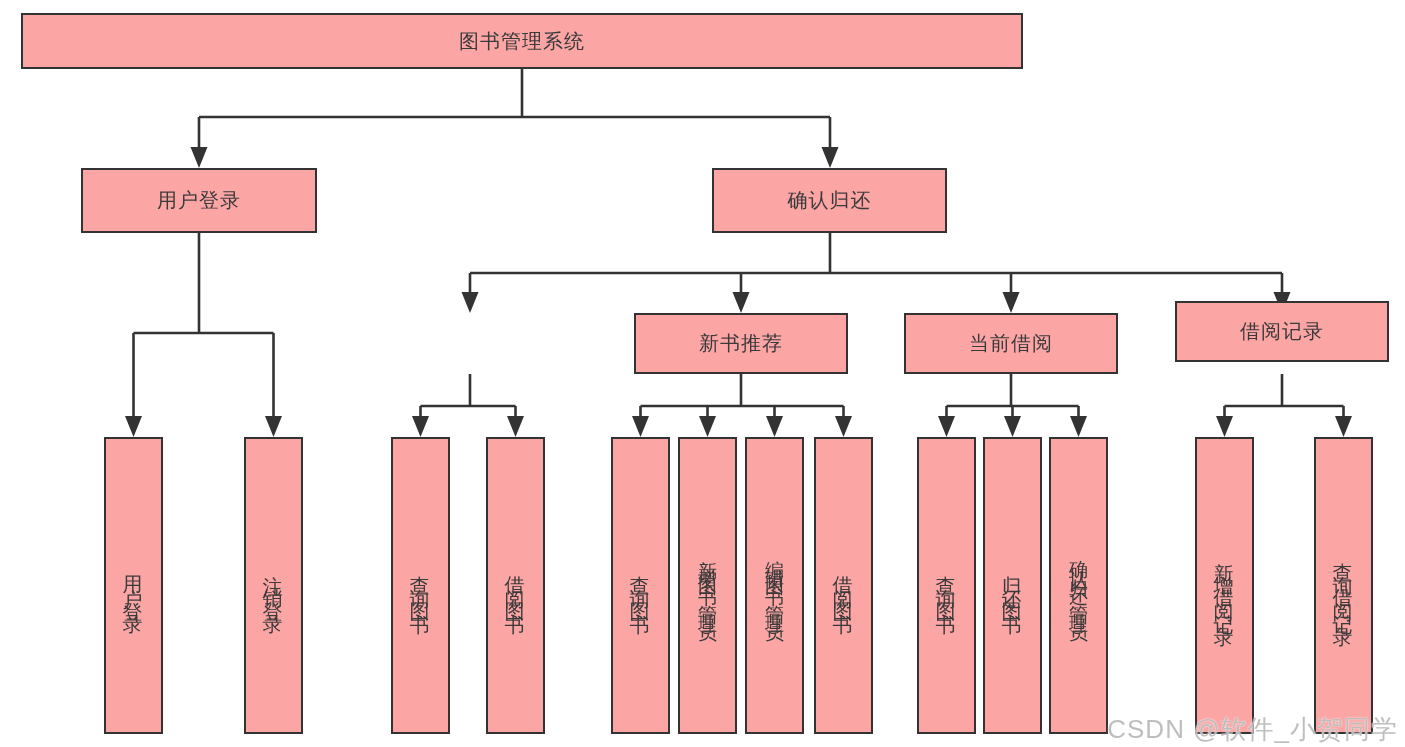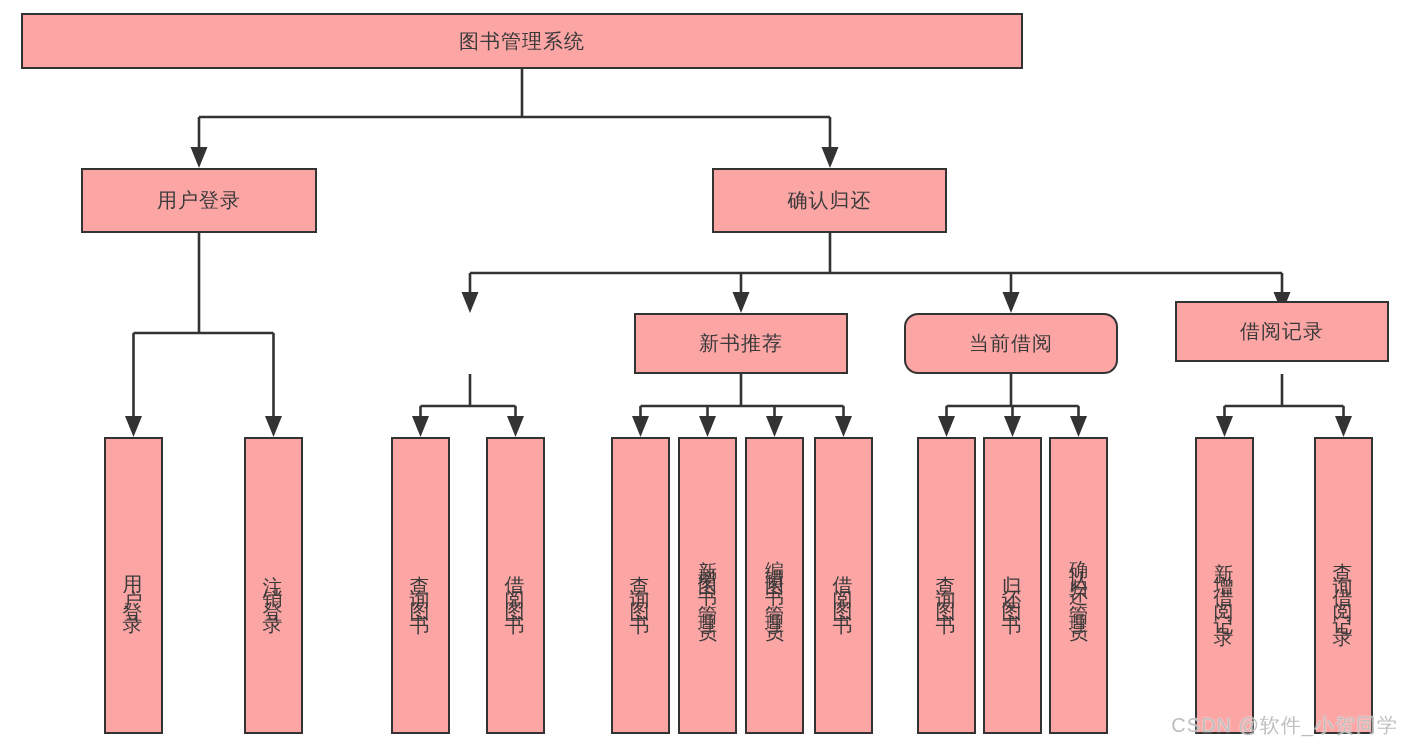--- a/index.html
+++ b/index.html
@@ -32,21 +32,21 @@
     font-size:20px;
     white-space:nowrap;
   }
   .vnode.long span {
     font-size:19px;
     letter-spacing:9px;
   }
   .watermark {
     position:absolute;
     top:712px; right:7px;
-    font-size:20px;
+    font-size:26px;
     color:rgba(186,186,186,0.95);
     text-shadow:0 0 2px #ffffff;
     z-index:3;
     letter-spacing:1px;
     white-space:nowrap;
   }
 </style>
 </head>
 <body>
 
@@ -72,21 +72,21 @@
       M946.5 437l-8.5-21h17z M1012.5 437l-8.5-21h17z M1078.5 437l-8.5-21h17z
       M1224.5 437l-8.5-21h17z M1343.5 437l-8.5-21h17z"></path>
   </svg>
 
   <div class="node" style="left:21px; top:13px; width:1002px; height:56px;">图书管理系统</div>
 
   <div class="node" style="left:81px; top:168px; width:236px; height:65px;">用户登录</div>
   <div class="node" style="left:712px; top:168px; width:235px; height:65px;">确认归还</div>
 
   <div class="node" style="left:634px; top:313px; width:214px; height:61px;">新书推荐</div>
-  <div class="node" style="left:904px; top:313px; width:214px; height:61px;border-radius:14px;">当前借阅</div>
+  <div class="node" style="left:904px; top:313px; width:214px; height:61px;">当前借阅</div>
   <div class="node" style="left:1175px; top:301px; width:214px; height:61px;">借阅记录</div>
 
   <div class="node vnode" style="left:104px; top:437px; width:59px; height:297px;">
     <span>用户登录</span>
   </div>
   <div class="node vnode" style="left:244px; top:437px; width:59px; height:297px;">
     <span>注销登录</span>
   </div>
 
   <div class="node vnode" style="left:391px; top:437px; width:59px; height:297px;">

